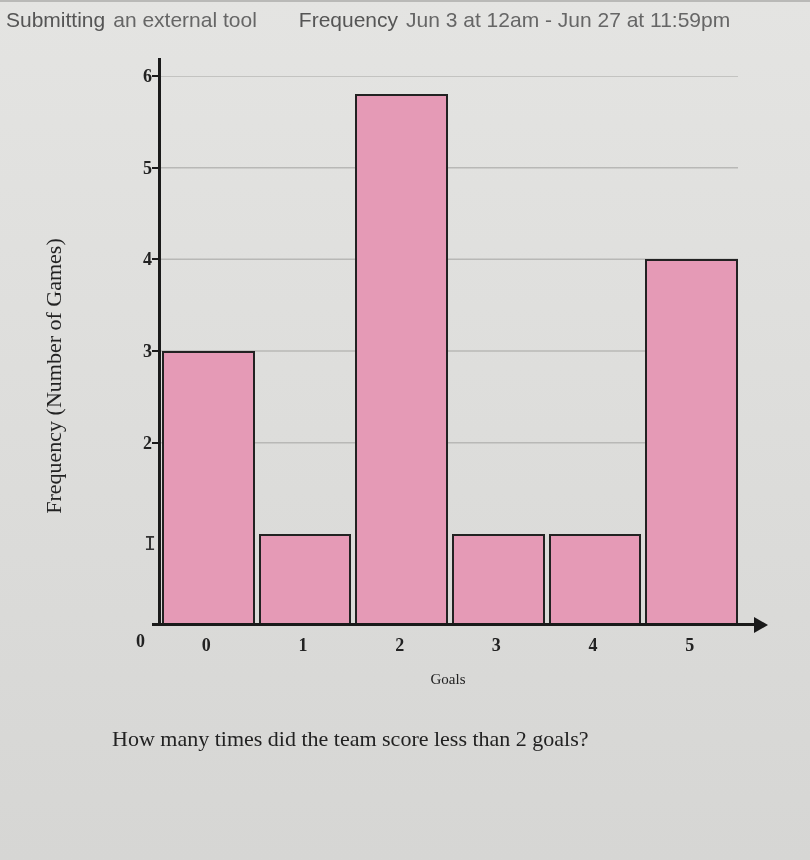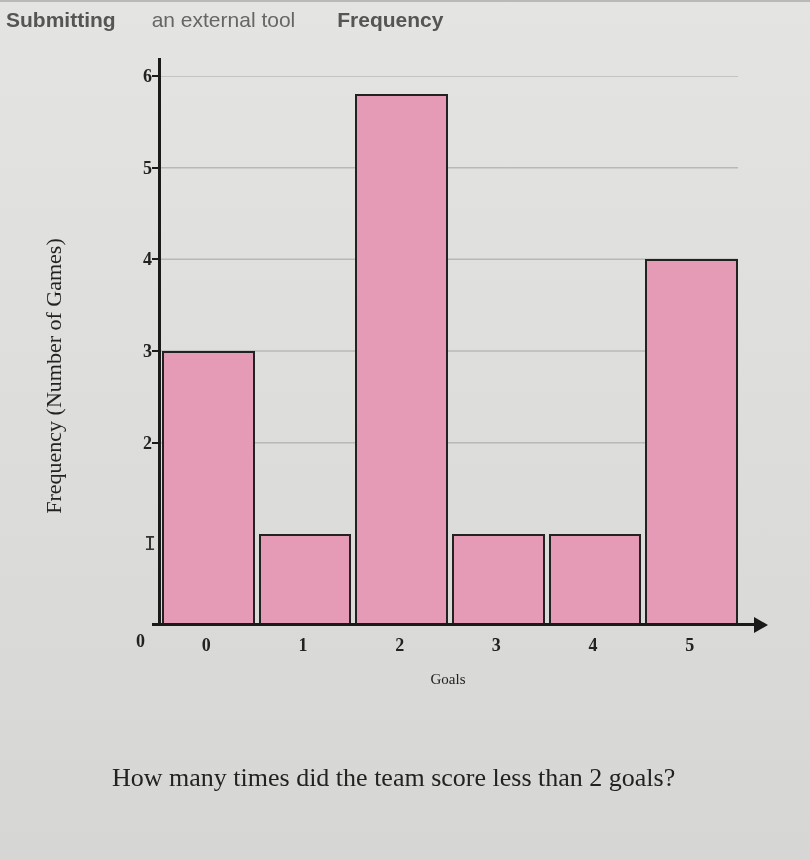--- a/index.html
+++ b/index.html
@@ -18,22 +18,22 @@
   .topbar {
     display: flex;
     align-items: center;
     gap: 8px;
     padding: 6px 6px 10px 6px;
     font-family: "Helvetica Neue", Arial, sans-serif;
     font-size: 21px;
     color: #646464;
     border-top: 2px solid #b9b9b7;
   }
-  .topbar .label { font-weight: 700; color: #555; }
-  .topbar .value { font-weight: 400; color: #666; margin-left: 28px; }
+  .topbar .label { font-weight: 400; color: #555; }
+  .topbar .value { font-weight: 400; color: #666; }
   .topbar .spacer { width: 26px; }
   .chart-wrap {
     position: relative;
     margin: 14px 20px 0 20px;
     height: 640px;
   }
   .ylabel {
     position: absolute;
     left: 34px; top: 50%;
     transform: translate(-50%, -50%) rotate(-90deg);
@@ -89,22 +89,22 @@
     position: absolute; left: 50%; bottom: -62px;
     transform: translateX(-50%);
     font-size: 15px; color: #222;
   }
   .origin-label {
     position: absolute; left: -22px; bottom: -26px;
     font-size: 18px; font-weight: 600; color: #222;
   }
   .question {
     position: absolute;
-    left: 112px; right: 50px; top: 758px;
-    font-size: 26px; line-height: 1.55;
+    left: 112px; right: 50px; top: 722px;
+    font-size: 22px; line-height: 1.55;
     color: #222;
     font-family: Liberation Serif, serif;
   }
   .cursor-caret {
     position: absolute;
     left: 124px; top: 475px;
     font-size: 20px; color: #333;
     font-family: monospace;
     pointer-events: none;
   }
@@ -112,20 +112,21 @@
 </head>
 <body>
 
 <div class="page">
 
   <div class="topbar">
     <span class="label">Submitting</span>
     <span class="value">an external tool</span>
     <span class="spacer"></span>
     <span class="label">Frequency</span>
+    <span class="value">Jun 3 at 12am - Jun 27 at 11:59pm</span>
   </div>
 
   <div class="chart-wrap">
     <div class="ylabel">Frequency (Number of Games)</div>
 
     <div class="plot">
 
       <svg class="grid" style="position:absolute;left:0;top:0;width:100%;height:100%;" viewBox="0 0 580 550" preserveAspectRatio="none">
 
       <line x1="0" x2="580" y1="366.6666666666667" y2="366.6666666666667"></line>

